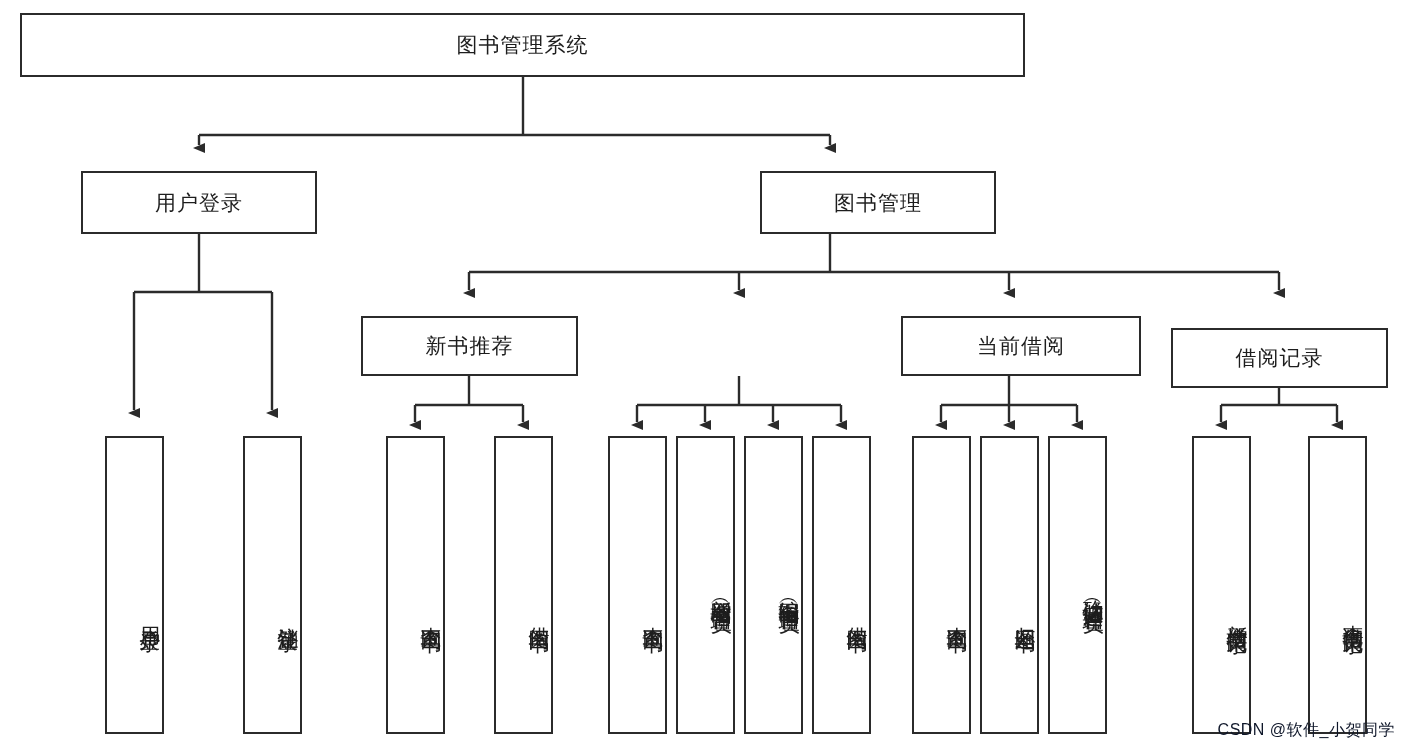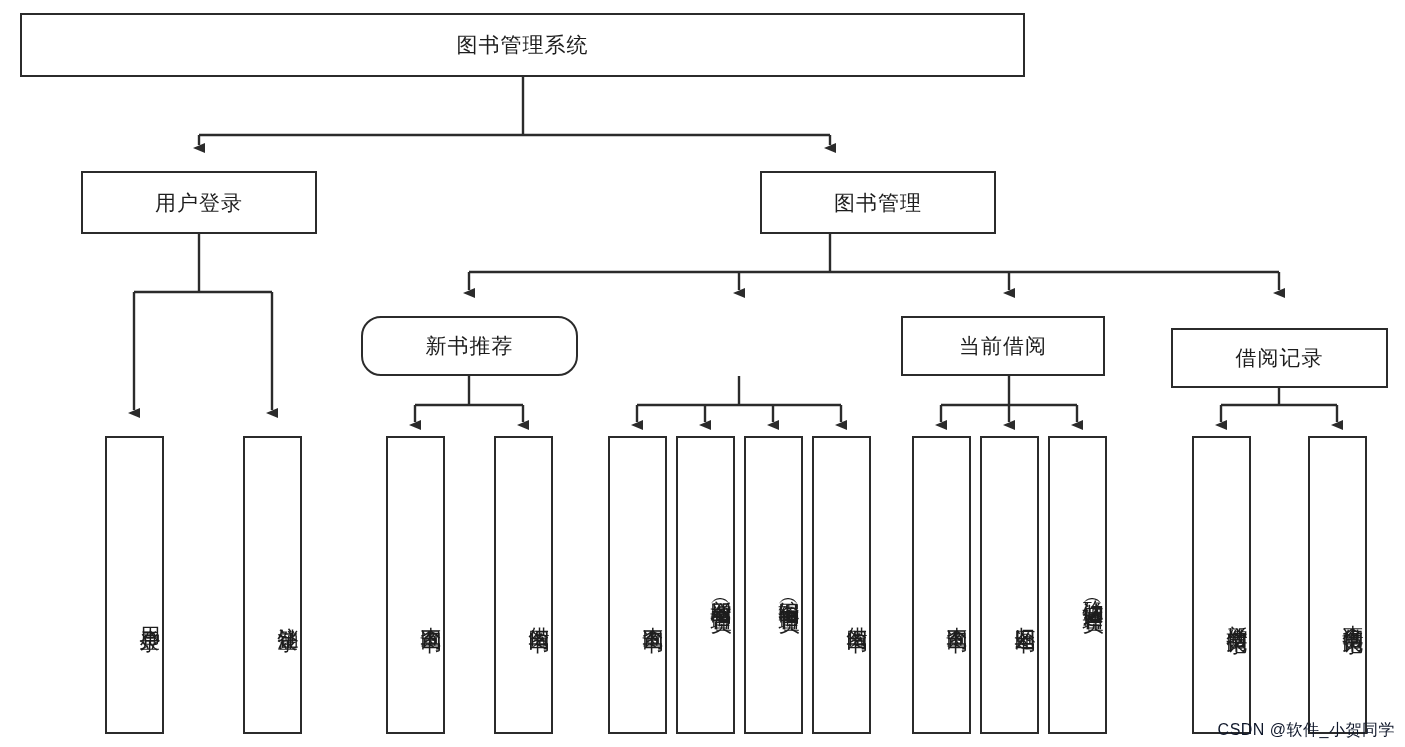--- a/index.html
+++ b/index.html
@@ -130,26 +130,26 @@
   </div>
 
   <div class="node horiz" style="left:81px; top:171px; width:236px; height:63px;">
     <span>用户登录</span>
   </div>
 
   <div class="node horiz" style="left:712px; top:171px; width:236px; height:63px;margin-left:48px;">
     <span>图书管理</span>
   </div>
 
-  <div class="node horiz" style="left:361px; top:316px; width:217px; height:60px;border-radius:20px;">
+  <div class="node horiz" style="left:361px; top:316px; width:217px; height:60px;">
     <span>新书推荐</span>
   </div>
 
 
-  <div class="node horiz" style="left:901px; top:316px; width:204px; height:60px;">
+  <div class="node horiz" style="left:901px; top:316px; width:240px; height:60px;">
     <span>当前借阅</span>
   </div>
 
   <div class="node horiz" style="left:1171px; top:316px; width:217px; height:60px;margin-top:12px;">
     <span>借阅记录</span>
   </div>
 
   <div class="node vert" style="left:105px; top:436px; width:59px; height:298px;">
     <span class="vlabel">用户登录</span>
   </div>

